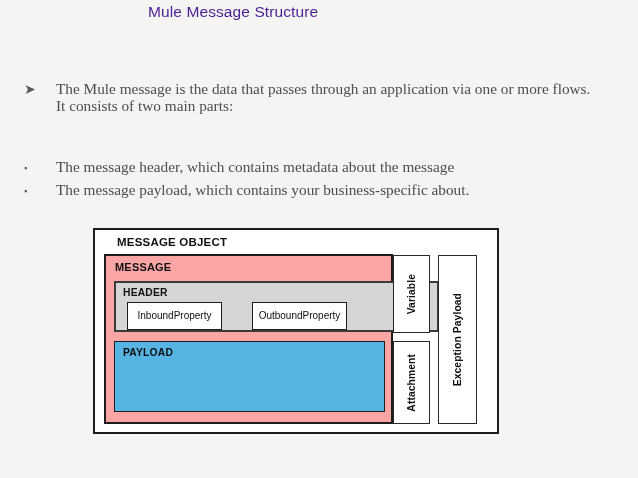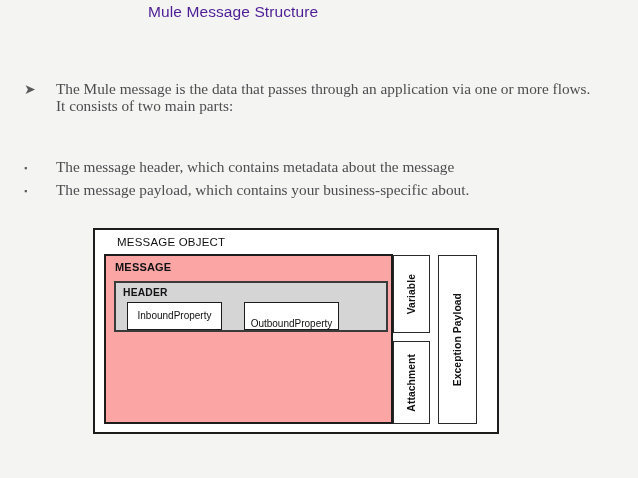--- a/index.html
+++ b/index.html
@@ -85,21 +85,21 @@
     border: 2px solid #1c1c1c;
     box-sizing: border-box;
     font-family: "Liberation Sans", sans-serif;
   }
 
   .label-msg-object {
     position: absolute;
     left: 10px;
     top: 6px;
     font-size: 11.5px;
-    font-weight: normal;
+    font-weight: bold;
     color: #111113;
     letter-spacing: 0.2px;
     padding-left: 12px;
   }
 
   .message-box {
     position: absolute;
     left: 9px;
     top: 24px;
     width: 289px;
@@ -116,21 +116,21 @@
     font-size: 11px;
     font-weight: bold;
     color: #111113;
     letter-spacing: 0.2px;
   }
 
   .header-box {
     position: absolute;
     left: 8px;
     top: 25px;
-    width: 274px;
+    width: 325px;
     height: 51px;
     background: #d5d5d5;
     border: 2px solid #3a3a3a;
     box-sizing: border-box;
     padding-left: 33px;
   }
 
   .label-header {
     position: absolute;
     left: 7px;
@@ -151,21 +151,21 @@
     box-sizing: border-box;
     display: flex;
     flex-direction: row;
     align-items: center;
     justify-content: center;
     font-size: 10px;
     line-height: 11.5px;
     color: #0f0f11;
   }
   .prop-inbound  { left: 11px; }
-  .prop-outbound { left: 128px; align-items: flex-end; }
+  .prop-outbound { left: 136px; }
 
   .payload-box {
     position: absolute;
     left: 8px;
     top: 85px;
     width: 271px;
     height: 71px;
     background: #57b5e3;
     border: 1.5px solid #1f1f1f;
     box-sizing: border-box;
@@ -241,20 +241,23 @@
         <span>Inbound</span>
         <span>Property</span>
       </div>
 
       <div class="prop-box prop-outbound">
         <span>Outbound</span>
         <span>Property</span>
       </div>
     </div>
 
+    <div class="payload-box">
+      <div class="label-payload">PAYLOAD</div>
+    </div>
   </div>
 
   <div class="vbox vbox-variable">
     <span>Variable</span>
   </div>
 
   <div class="vbox vbox-attachment">
     <span>Attachment</span>
   </div>
 

